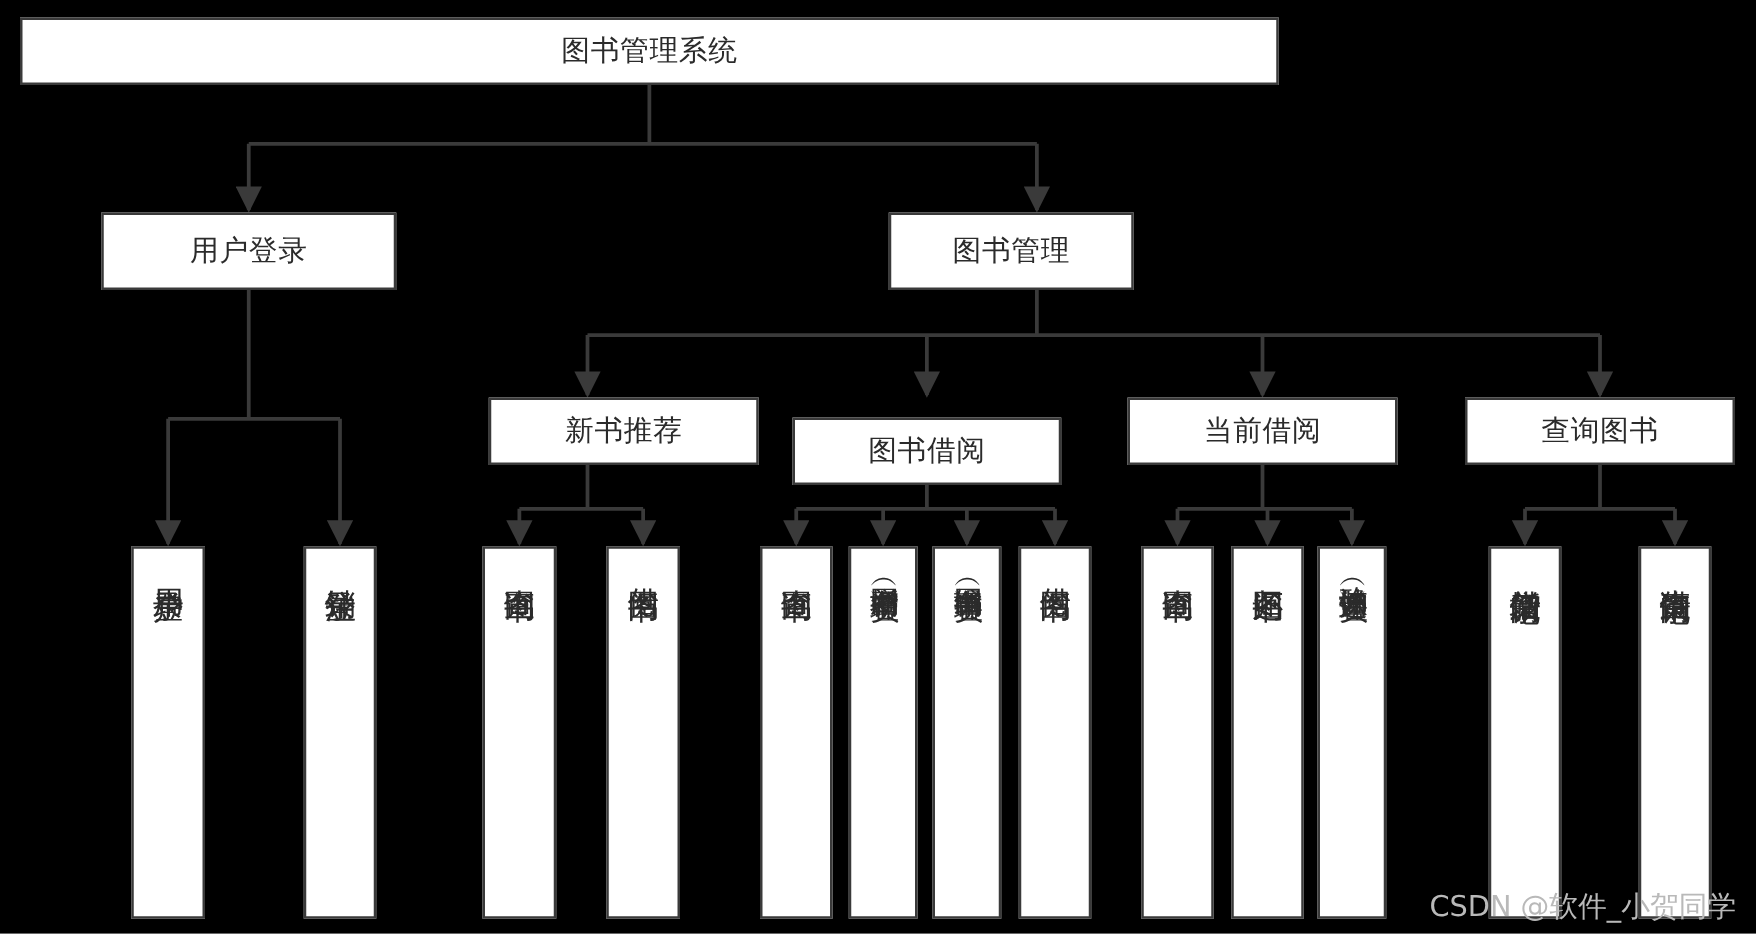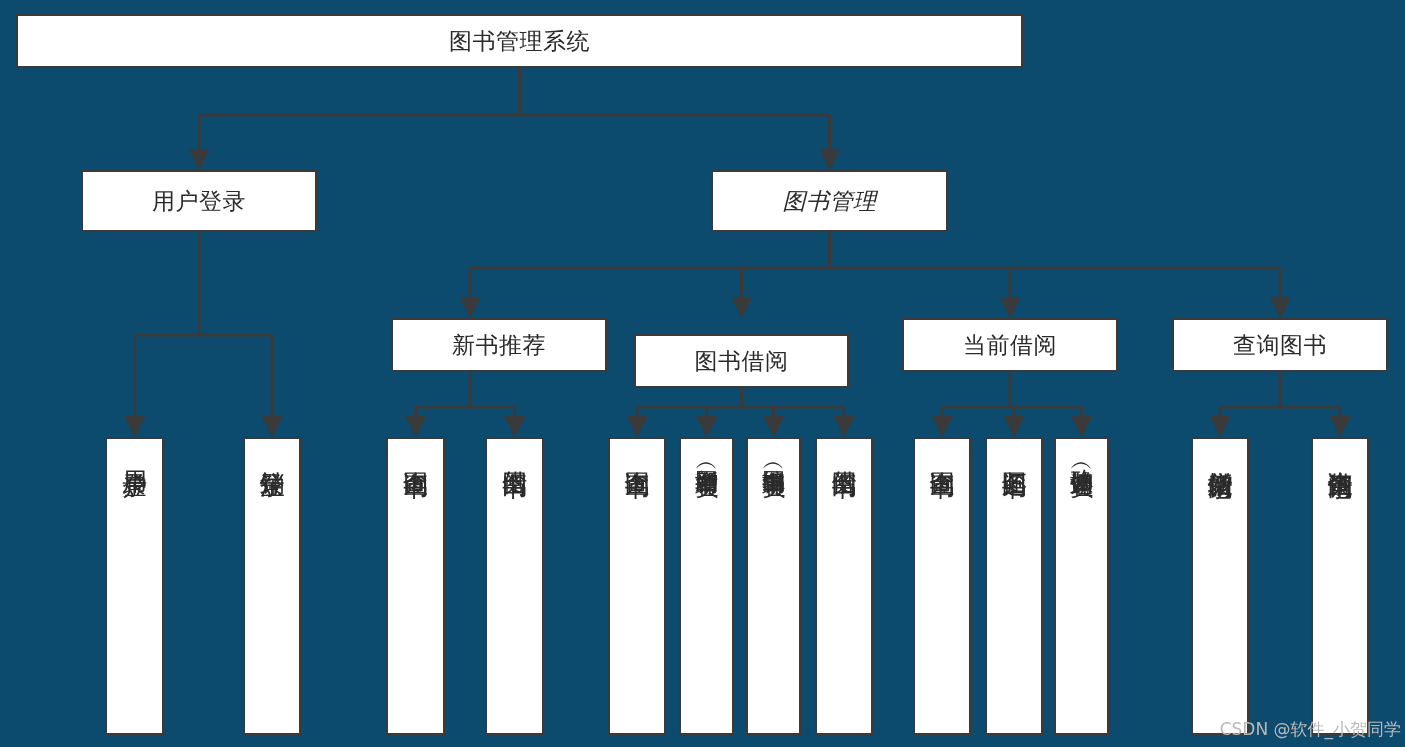--- a/index.html
+++ b/index.html
@@ -7,21 +7,21 @@
     padding: 0;
     background: #ffffff;
   }
   body {
     font-family: "DejaVu Sans", "Liberation Sans", sans-serif;
   }
   #canvas {
     position: relative;
     width: 1405px;
     height: 747px;
-    background: #0c4a6e;
+    background: #000000;
     overflow: hidden;
   }
   #edges {
     position: absolute;
     left: 0;
     top: 0;
     width: 1405px;
     height: 747px;
     pointer-events: none;
   }
@@ -56,23 +56,23 @@
     font-size: 25px;
     line-height: 1.02;
     letter-spacing: 1px;
     white-space: nowrap;
   }
   .node.vert.narrow .label {
     font-size: 23px;
   }
   .watermark {
     position: absolute;
-    right: 4px;
+    right: 16px;
     bottom: 6px;
-    font-size: 17px;
+    font-size: 23px;
     color: #b9b9b9;
     z-index: 5;
     white-space: nowrap;
     font-family: "DejaVu Sans", "Liberation Sans", sans-serif;
   }
 </style>
 </head>
 <body>
 
 <div id="canvas">
@@ -120,21 +120,21 @@
       </g>
   </svg>
 
   <div id="nodes-layer">
       <div class="node horiz" style="left: 16px; top: 14px; width: 1007px; height: 54px;">
         <span class="label">图书管理系统</span>
       </div>
       <div class="node horiz" style="left: 81px; top: 170px; width: 236px; height: 62px;">
         <span class="label">用户登录</span>
       </div>
-      <div class="node horiz" style="left: 711px; top: 170px; width: 237px; height: 62px; font-style: italic;">
+      <div class="node horiz" style="left: 711px; top: 170px; width: 196px; height: 62px;">
         <span class="label">图书管理</span>
       </div>
       <div class="node horiz" style="left: 362px; top: 318px; width: 216px; height: 54px; margin-left: 29px;">
         <span class="label">新书推荐</span>
       </div>
       <div class="node horiz" style="left: 634px; top: 334px; width: 215px; height: 54px;">
         <span class="label">图书借阅</span>
       </div>
       <div class="node horiz" style="left: 902px; top: 318px; width: 216px; height: 54px; justify-content: center;">
         <span class="label">当前借阅</span>

